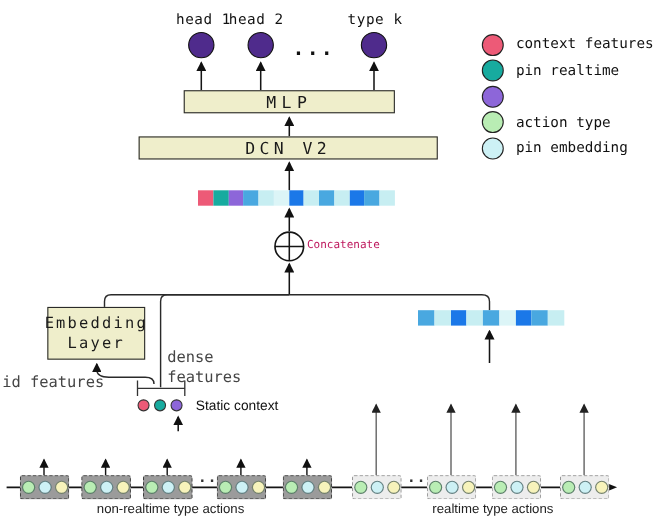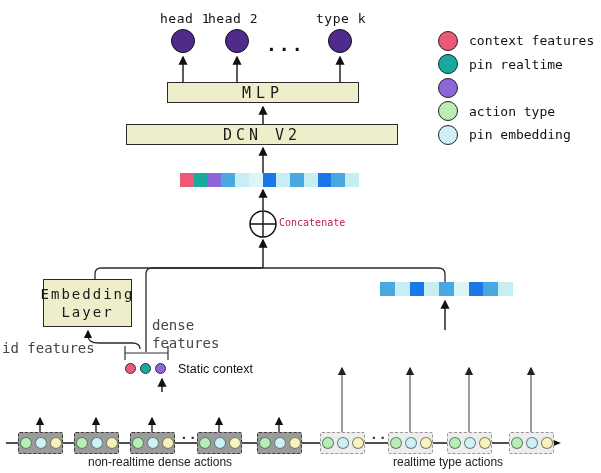--- a/index.html
+++ b/index.html
@@ -214,16 +214,16 @@
       <span class="dot" style="background: rgb(185, 237, 180);"></span>
       <span class="dot" style="background: rgb(205, 241, 245);"></span>
       <span class="dot" style="background: rgb(247, 243, 187);"></span>
     </div>
   <div class="group light" style="left:509px;top:432px;">
       <span class="dot" style="background: rgb(185, 237, 180);"></span>
       <span class="dot" style="background: rgb(205, 241, 245);"></span>
       <span class="dot" style="background: rgb(247, 243, 187);"></span>
     </div>
 
-  <div class="abs sans" style="left:88px;top:455px;font-size:12px;color:#222;">non-realtime dense actions</div>
+  <div class="abs sans" style="left:88px;top:455px;font-size:12px;color:#222;">non-realtime type actions</div>
   <div class="abs sans" style="left:393px;top:455px;font-size:12px;color:#222;">realtime type actions</div>
 
 </div>
 
 </body></html>

